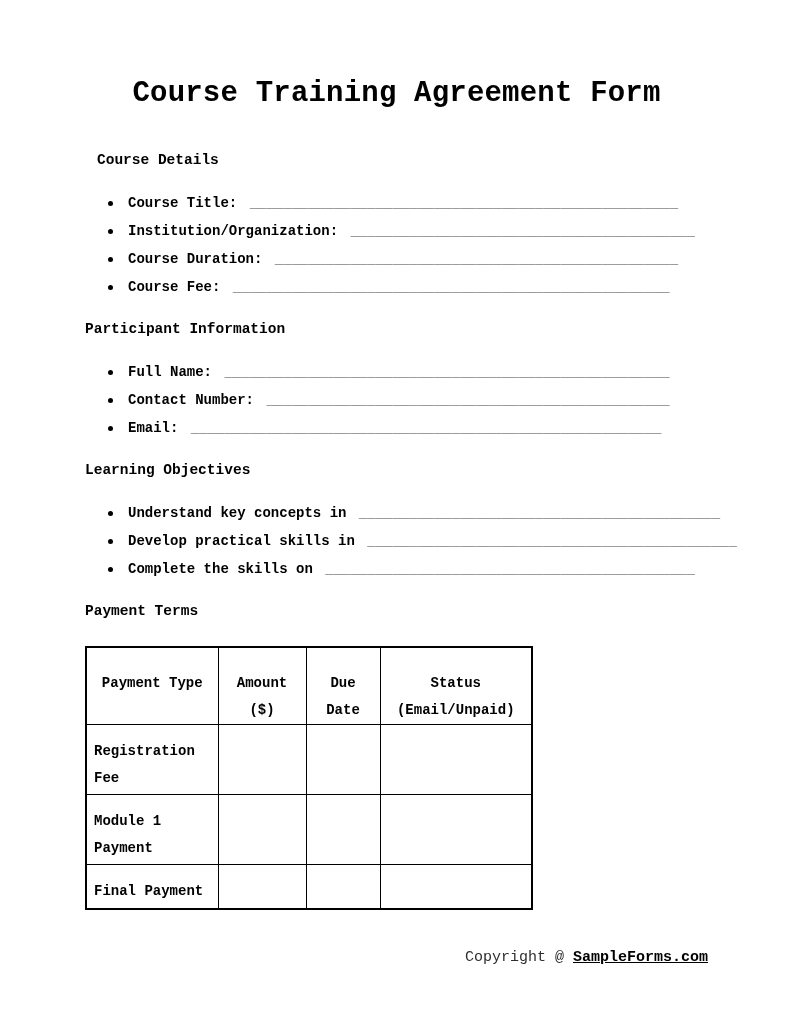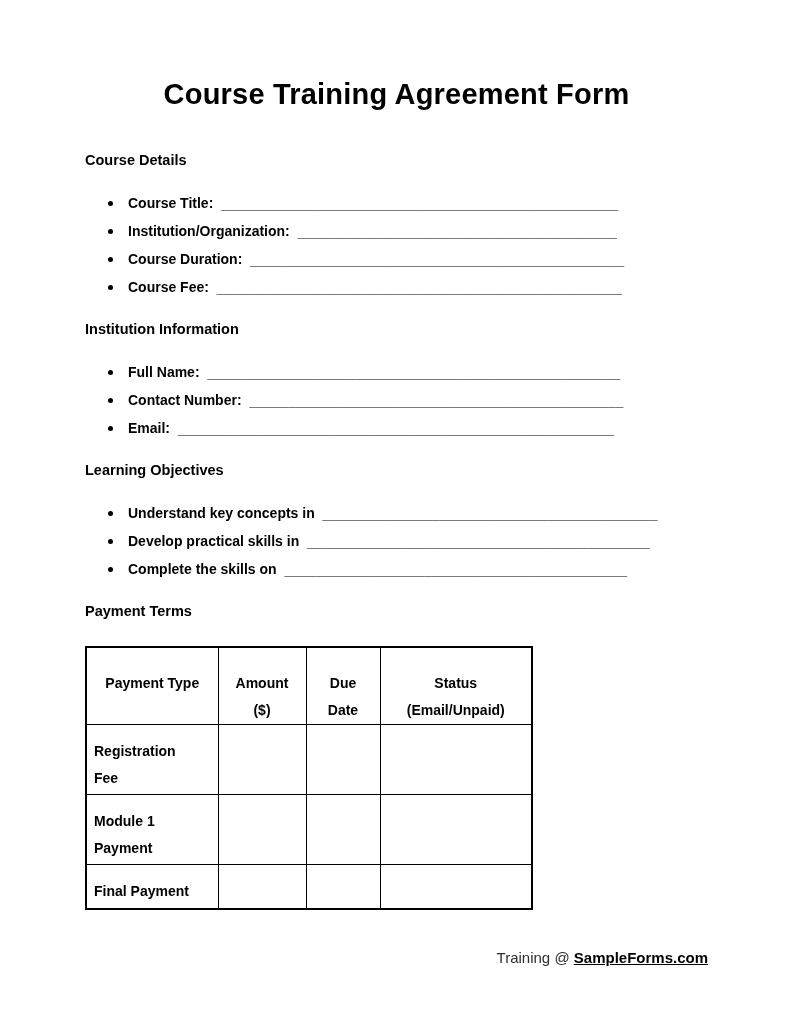--- a/index.html
+++ b/index.html
@@ -2,21 +2,21 @@
 <html><head>
 <meta charset="utf-8">
 <style>
   html, body { margin: 0; padding: 0; background: #e9e9e9; }
   .page {
     position: relative;
     width: 792px;
     height: 1029px;
     margin: 0 auto;
     background: #ffffff;
-    font-family: Liberation Sans, sans-serif;
+    font-family: Liberation Mono, monospace;
     color: #000000;
     overflow: hidden;
   }
   .content { padding: 0 84px 0 85px; }
 
   .doc-title {
     margin: 0;
     padding-top: 77px;
     font-size: 29px;
     line-height: 34px;
@@ -24,21 +24,21 @@
     text-align: center;
     letter-spacing: 0.2px;
   }
 
   .section-heading {
     margin: 20px 0 0 0;
     font-size: 14.5px;
     line-height: 17px;
     font-weight: bold;
   }
-  .section-heading.first { margin-top: 41px; }
+  .section-heading.first { margin-top: 41px; margin-left: 12px; }
 
   ul.field-list {
     list-style: none;
     margin: 0;
     padding: 20px 0 0 43px;
   }
   ul.field-list li {
     position: relative;
     line-height: 28px;
     font-size: 14px;
@@ -124,21 +124,21 @@
         <span class="field-label">Course Duration:</span>
         <span class="blank-line">________________________________________________</span>
       </li>
       <li>
         <span class="bullet"></span>
         <span class="field-label">Course Fee:</span>
         <span class="blank-line">____________________________________________________</span>
       </li>
     </ul>
 
-    <div class="section-heading">Institution Information</div>
+    <div class="section-heading">Participant Information</div>
     <ul class="field-list">
       <li>
         <span class="bullet"></span>
         <span class="field-label">Full Name:</span>
         <span class="blank-line">_____________________________________________________</span>
       </li>
       <li>
         <span class="bullet"></span>
         <span class="field-label">Contact Number:</span>
         <span class="blank-line">________________________________________________</span>
@@ -205,17 +205,17 @@
       <tr class="row-short">
         <td class="type-cell">Final Payment</td>
         <td class="empty-cell"></td>
         <td class="empty-cell"></td>
         <td class="empty-cell"></td>
       </tr>
     </tbody>
       </table>
 
     <div class="footer">
-      <span>Training @ </span><a class="site-link" style="color: #000000;">SampleForms.com</a>
+      <span>Copyright @ </span><a class="site-link" style="color: #000000;">SampleForms.com</a>
     </div>
 
   </div>
 </div>
 
 </body></html>

